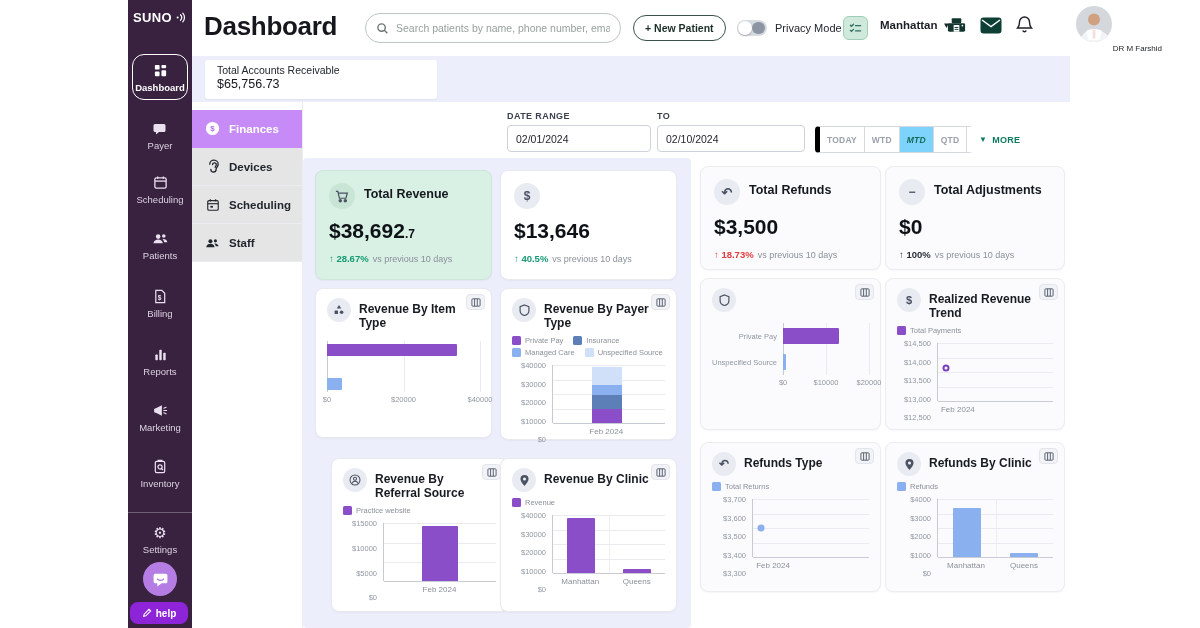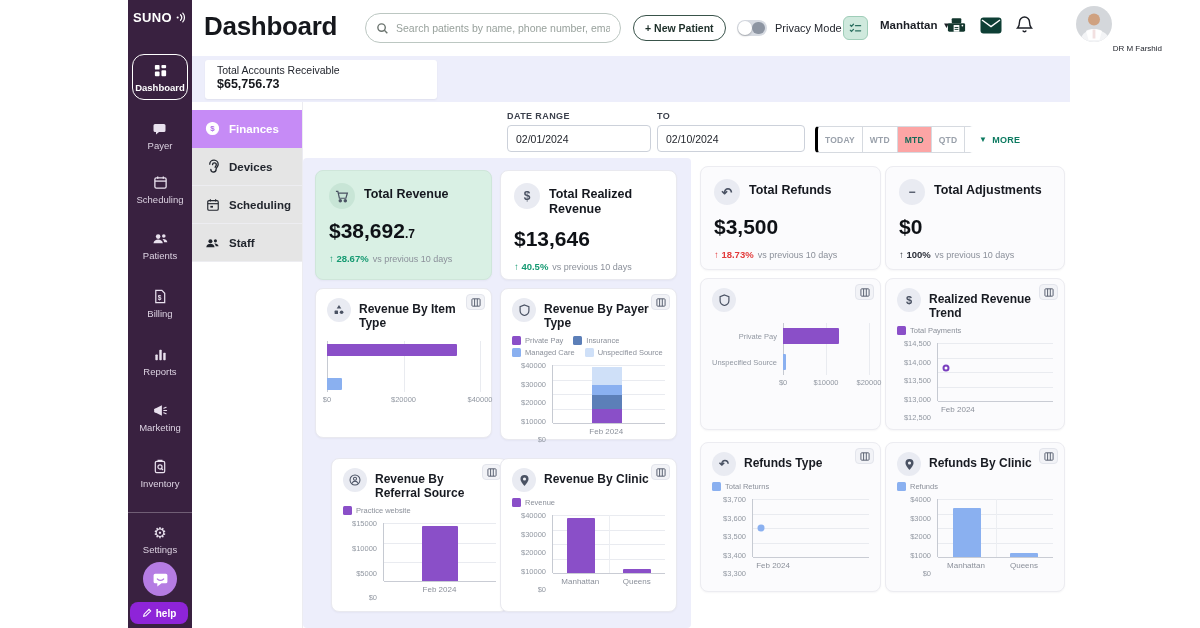--- a/index.html
+++ b/index.html
@@ -35,41 +35,41 @@
   .location-label { font-size:11.5px; font-weight:700; color:#1c1f26; }
   .caret { font-size:8px; color:#1c1f26; }
   .hd-icon { position:absolute; top:16px; color:#12362d; cursor:pointer; }
   .avatar-wrap { position:absolute; left:884px; top:6px; width:36px; height:36px; border-radius:50%; overflow:hidden; cursor:pointer; }
   .user-name { position:absolute; left:840px; top:44px; width:130px; text-align:right; font-size:8px; color:#23262e; }
 
   
   .band { position:absolute; left:192px; top:56px; width:878px; height:46px; background:#edeefb; }
   .summary-card { position:absolute; left:13px; top:4px; width:232px; height:39px; background:#fff; border-radius:3px; box-shadow:0 1px 2px rgba(20,24,40,.06); padding:4px 12px; }
   .summary-label { font-size:10.5px; color:#23262e; }
-  .summary-value { font-size:12.5px; font-weight:700; color:#15171c; margin-top:1px; }
+  .summary-value { font-size:12.5px; font-weight:400; color:#15171c; margin-top:1px; }
 
   
   .subnav { position:absolute; left:192px; top:102px; width:111px; height:526px; background:#fff; border-right:1px solid #ececf1; padding-top:8px; }
   .subnav-item { height:38px; display:flex; align-items:center; gap:9px; padding-left:13px; border-bottom:1px solid #ededf1; font-size:11.5px; font-weight:600; color:#22262e; cursor:pointer; background:#e5e5e5; }
   .subnav-item .sn-icon { width:15px; height:15px; display:flex; align-items:center; justify-content:center; color:#22262e; }
   .subnav-item.active { background:#c68bf6; color:#fff; border-bottom:1px solid #c68bf6; }
   .subnav-item.active .sn-icon { color:#fff; }
 
   
   .main { position:absolute; left:303px; top:102px; width:767px; height:526px; background:#fff; }
   .lavender-panel { position:absolute; left:0; top:56px; width:388px; height:470px; background:#edeefb; border-radius:4px; }
 
   .filter-label { position:absolute; font-size:9px; font-weight:700; letter-spacing:.4px; color:#3c414d; }
   .date-input { position:absolute; height:27px; background:#fff; border:1px solid #ccd1da; border-radius:4px; display:flex; align-items:center; padding:0 8px; gap:6px; }
   .date-input input { border:none; outline:none; flex:1; font-size:10.5px; color:#1d2027; font-family:inherit; background:transparent; }
   .preset-group { position:absolute; left:512px; top:24px; height:27px; display:flex; }
   .preset { height:27px; padding:0 7px; background:#fff; border:1px solid #d6dae0; border-left:none; font-size:8.5px; font-weight:700; color:#9aa1ab; letter-spacing:.2px; cursor:pointer; font-family:inherit; }
-  .preset:first-child { border-left:3px solid #000000; border-radius:4px 0 0 4px; }
+  .preset:first-child { border-left:5px solid #000000; border-radius:4px 0 0 4px; }
   .preset:last-child { border-radius:0 4px 4px 0; }
-  .preset.active { background:#fca5a5; color:#156a57; }
+  .preset.active { background:#7dd3fc; color:#156a57;font-style:italic; }
   .btn-more { position:absolute; left:666px; top:24px; height:27px; padding:0 10px; background:#fff; border:none; border-radius:4px; font-size:9px; font-weight:800; color:#0c7a60; letter-spacing:.3px; display:flex; align-items:center; gap:5px; cursor:pointer; font-family:inherit; }
 
   
   .card { position:absolute; background:#fff; border:1px solid #e9e9ef; border-radius:8px; box-shadow:0 1px 2px rgba(16,24,40,.04); }
   .card.gray { background:#fbfbfd; border-color:#ececf1; }
   .card.green { background:#d9f0e4; border-color:#cfe6da; }
 
   .kpi { padding:12px 13px; }
   .kpi-head { display:flex; align-items:flex-start; gap:9px; }
   .icon-circle { width:26px; height:26px; min-width:26px; border-radius:50%; background:#e9ebf2; display:flex; align-items:center; justify-content:center; color:#4a5263; font-size:12px; font-weight:700; }
@@ -417,21 +417,20 @@
       <div class="kpi-value"><span>$38,692</span><span class="kpi-dec">.7</span></div>
       <div class="kpi-delta">
           <span class="kpi-pct" style="color: rgb(22, 154, 114);">↑ 28.67%</span>
           <span>vs previous 10 days</span>
         </div>
     </div>
 
     <div class="card kpi" style="left:197px;top:68px;width:177px;height:110px;">
       <div class="kpi-head">
         <span class="icon-circle">$</span>
-        <span class="kpi-title">Total Realized Revenue</span>
       </div>
       <div class="kpi-value"><span>$13,646</span></div>
       <div class="kpi-delta">
           <span class="kpi-pct" style="color: rgb(22, 154, 114);">↑ 40.5%</span>
           <span>vs previous 10 days</span>
         </div>
     </div>
 
     <div class="card gray kpi" style="left:397px;top:64px;width:181px;height:104px;">
       <div class="kpi-head">

